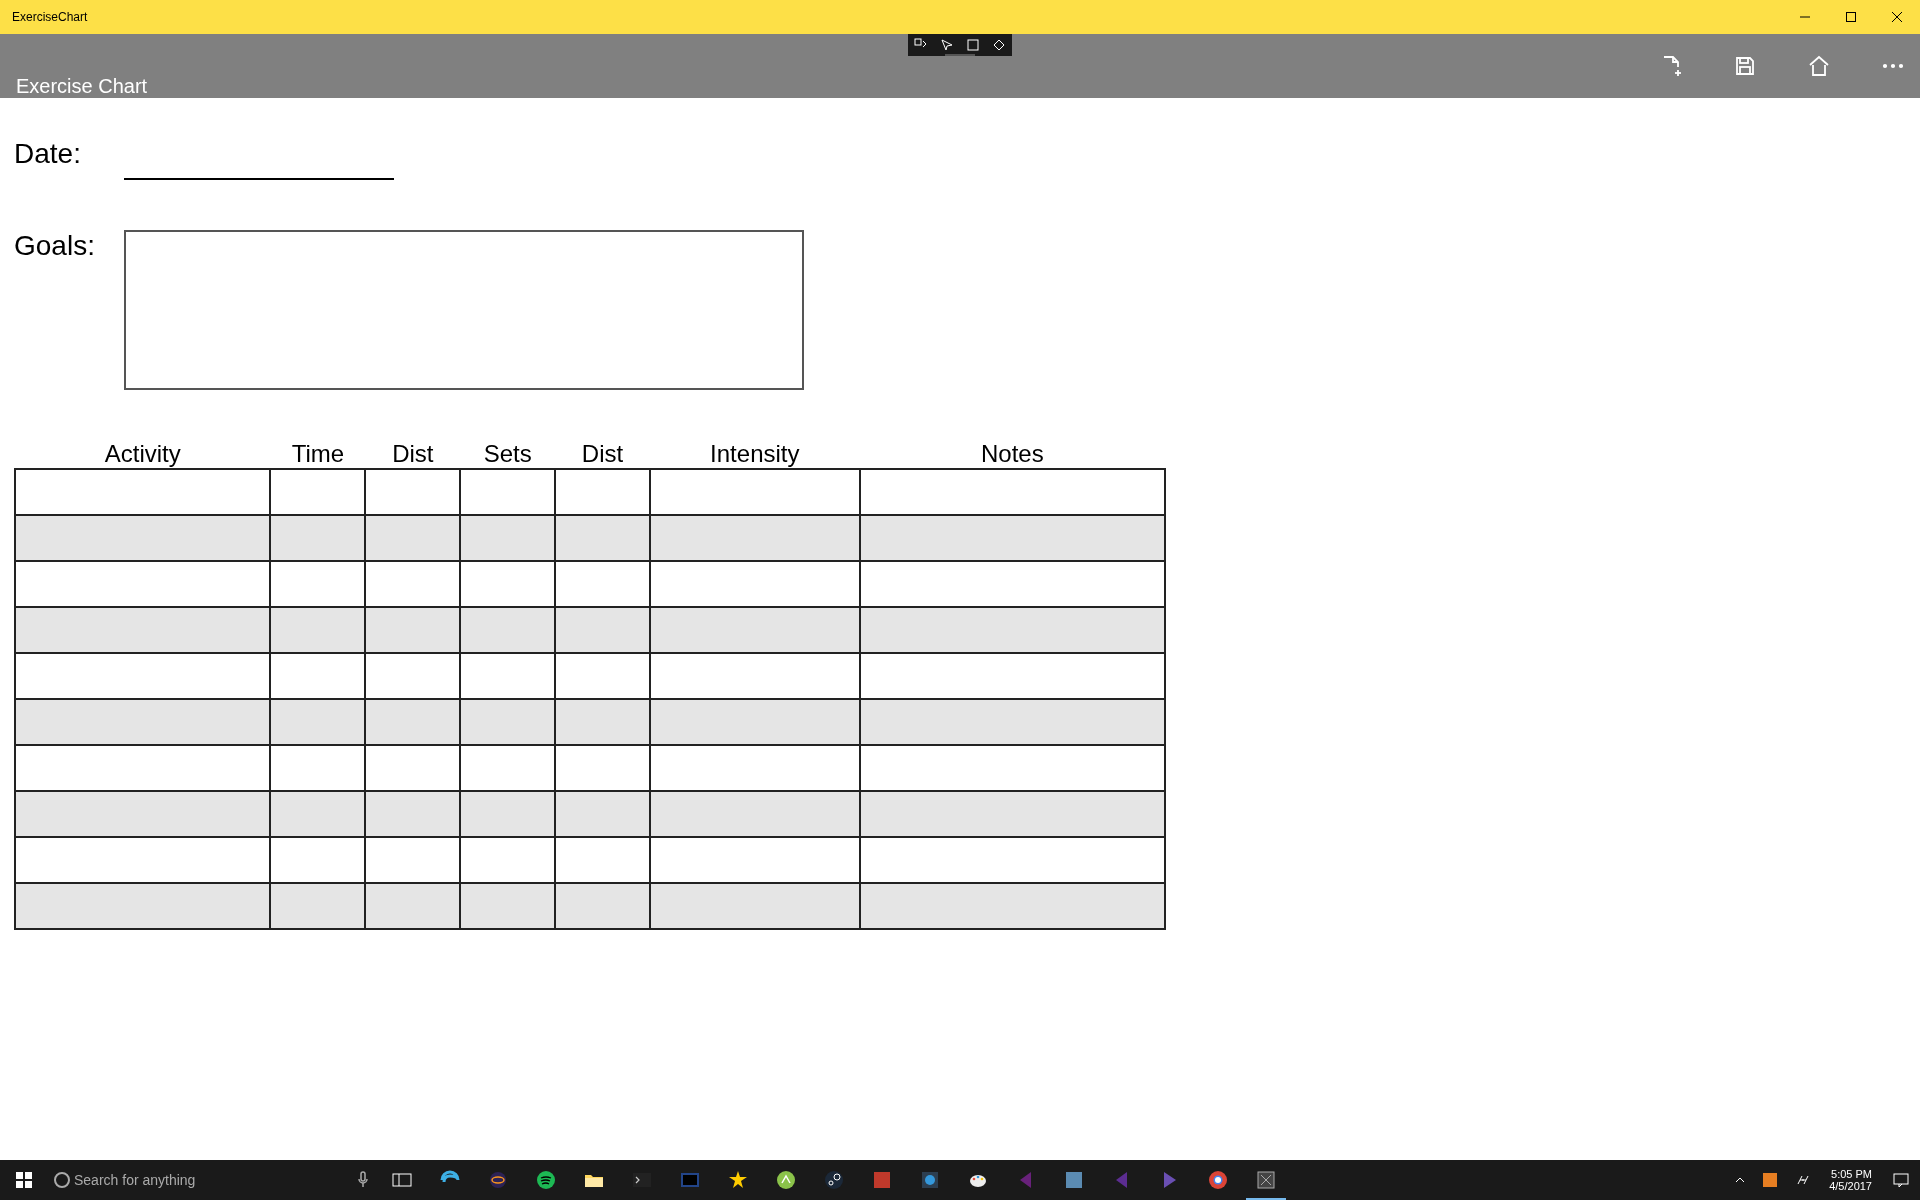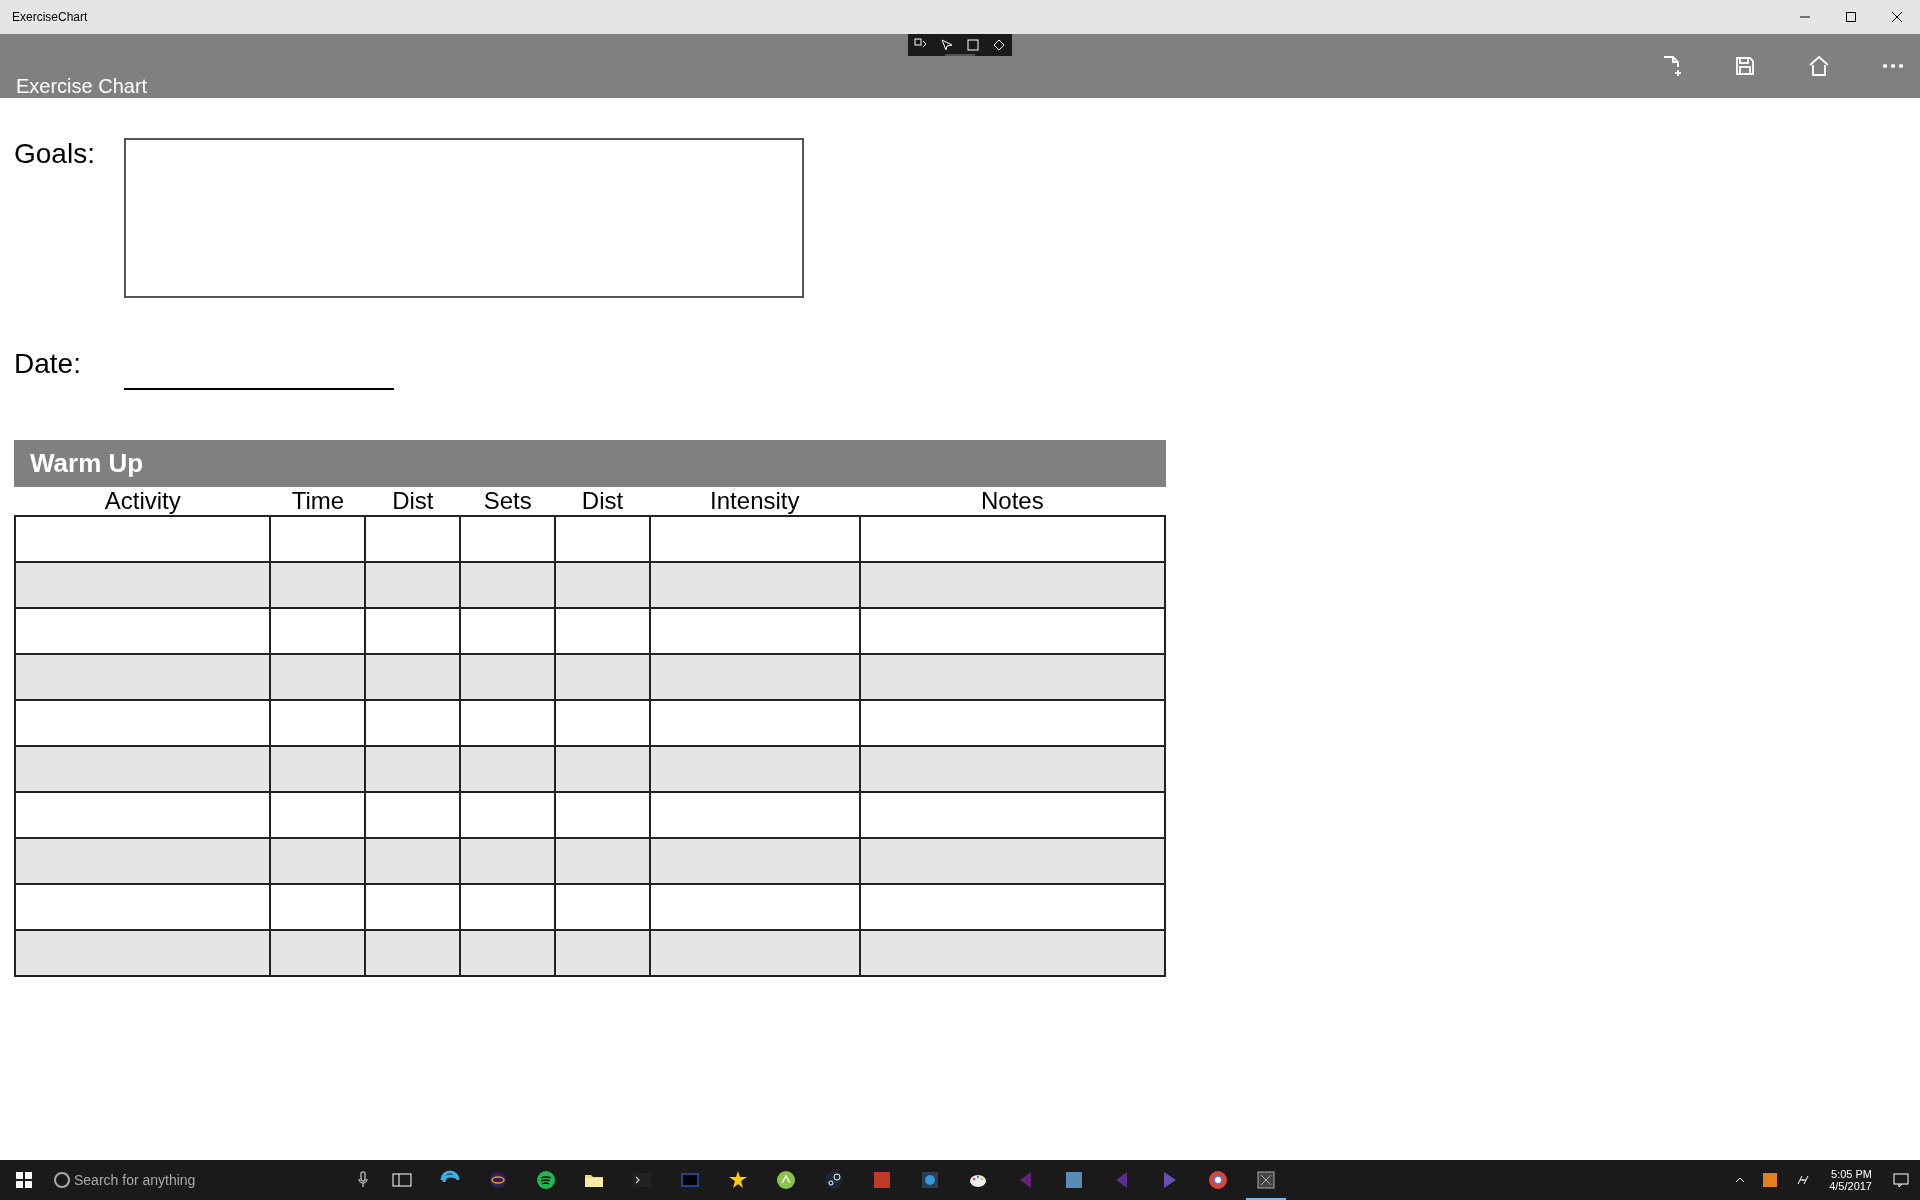--- a/index.html
+++ b/index.html
@@ -8,21 +8,21 @@
   background: #fff;
   width: 1920px;
   height: 1200px;
   overflow: hidden;
   position: relative;
 }
 
 
 .titlebar {
   height: 34px;
-  background: #e5e5e5;
+  background: #fde047;
   display: flex;
   align-items: center;
   padding-left: 12px;
   position: relative;
 }
 .titlebar-title {
   font-size: 12px;
   color: #000;
 }
 .titlebar-controls {
@@ -328,31 +328,30 @@
           <circle cx="12" cy="4" r="1.2" fill="#fff"></circle>
           <circle cx="20" cy="4" r="1.2" fill="#fff"></circle>
         </svg>
     </div>
   </div>
 </div>
 
 <div class="content">
 
   <div class="field-row">
+    <div class="field-label">Date:</div>
+    <div class="date-line"></div>
+  </div>
+
+  <div class="field-row">
     <div class="field-label">Goals:</div>
     <div class="goals-box"></div>
   </div>
 
-  <div class="field-row">
-    <div class="field-label">Date:</div>
-    <div class="date-line"></div>
-  </div>
-
   <div class="warmup">
-    <div class="warmup-header">Warm Up</div>
     <table class="warmup-table">
       <thead>
         <tr>
           <th class="col-activity">Activity</th>
           <th class="col-time">Time</th>
           <th class="col-dist">Dist</th>
           <th class="col-sets">Sets</th>
           <th class="col-reps">Dist</th>
           <th class="col-intensity">Intensity</th>
           <th class="col-notes">Notes</th>

